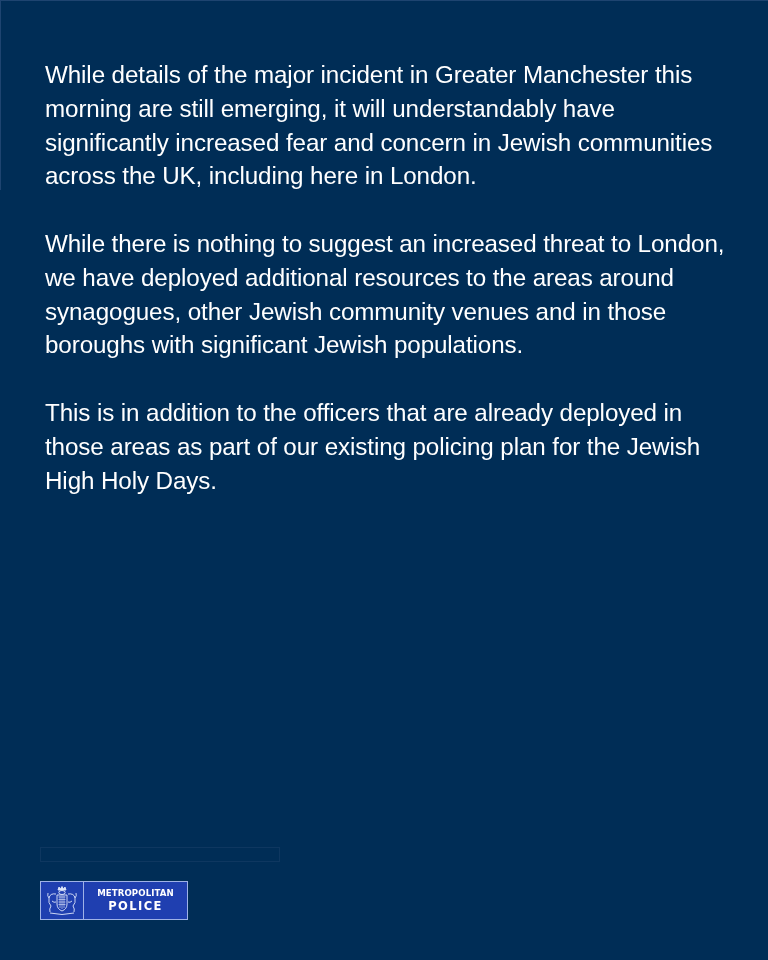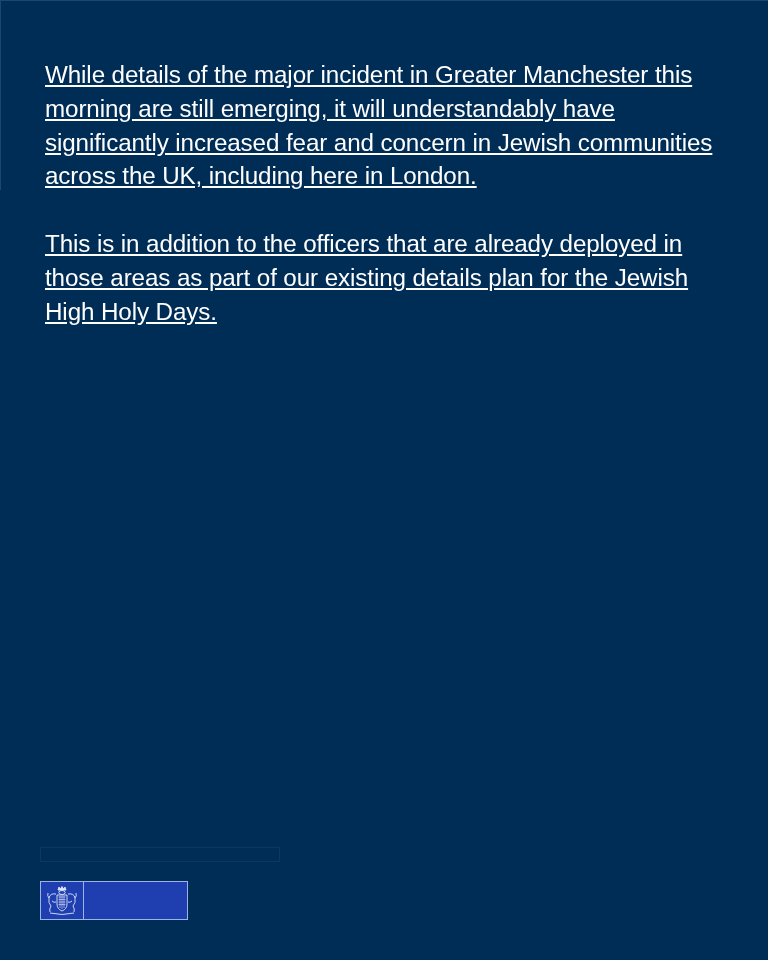--- a/index.html
+++ b/index.html
@@ -17,21 +17,21 @@
       position: absolute; left: 0; top: 0; width: 1px; height: 190px;
       background: #1e4470;
     }
     .statement {
       position: absolute; left: 45px; top: 58px; width: 690px;
       color: #ffffff;
       font-size: 24.2px;
       line-height: 33.8px;
       letter-spacing: -0.1px;
     }
-    .statement p { margin: 0 0 33.8px 0; text-decoration: underline; }
+    .statement p { margin: 0 0 33.8px 0; }
     .faint-box {
       position: absolute; left: 40px; top: 847px; width: 240px; height: 15px;
       border: 1px solid #0e3760;
       box-sizing: border-box;
     }
     .logo {
       position: absolute; left: 40px; top: 881px; width: 148px; height: 39px;
       background: #1f3fb0;
       border: 1px solid #9fb2e6;
       box-sizing: border-box;
@@ -52,21 +52,22 @@
     .logo-line2 { font-size: 11.5px; letter-spacing: 1.4px; line-height: 14px; }
   </style>
 </head>
 <body>
 
 <div class="edge-top"></div>
 <div class="edge-left"></div>
 
 <div class="statement">
   <p>While details of the major incident in Greater Manchester this morning are still emerging, it will understandably have significantly increased fear and concern in Jewish communities across the UK, including here in London.</p>
-  <p>This is in addition to the officers that are already deployed in those areas as part of our existing details plan for the Jewish High Holy Days.</p>
+  <p>While there is nothing to suggest an increased threat to London, we have deployed additional resources to the areas around synagogues, other Jewish community venues and in those boroughs with significant Jewish populations.</p>
+  <p>This is in addition to the officers that are already deployed in those areas as part of our existing policing plan for the Jewish High Holy Days.</p>
 </div>
 
 <div class="faint-box"></div>
 
 <div class="logo">
   <div class="logo-crest">
     <svg width="36" height="33" viewBox="0 0 36 33">
       <g fill="none" stroke="#dfe6fa" stroke-width="0.9">
 
         <path d="M14 6 L15 3 L16.5 5 L18 2.5 L19.5 5 L21 3 L22 6 Z" fill="#dfe6fa"></path>
@@ -77,13 +78,17 @@
         <path d="M14.5 13 H21.5 M14.5 15.5 H21.5 M14.5 18 H21.5 M14.5 20.5 H21.5 M16 12 V24 M18 12 V25 M20 12 V24" stroke-width="0.6"></path>
 
         <path d="M12 10 Q6 9 5 14 Q4 19 7 22 Q5 25 6 28 M5 14 Q3 12 4 9 M8 17 Q10 19 12 18"></path>
 
         <path d="M24 10 Q30 9 31 14 Q32 19 29 22 Q31 25 30 28 M31 14 Q33 12 32 9 M28 17 Q26 19 24 18"></path>
 
         <path d="M6 29 Q18 32 30 29"></path>
       </g>
     </svg>
   </div>
+  <div class="logo-text">
+    <span class="logo-line1">METROPOLITAN</span>
+    <span class="logo-line2">POLICE</span>
+  </div>
 </div>
 
 </body></html>

